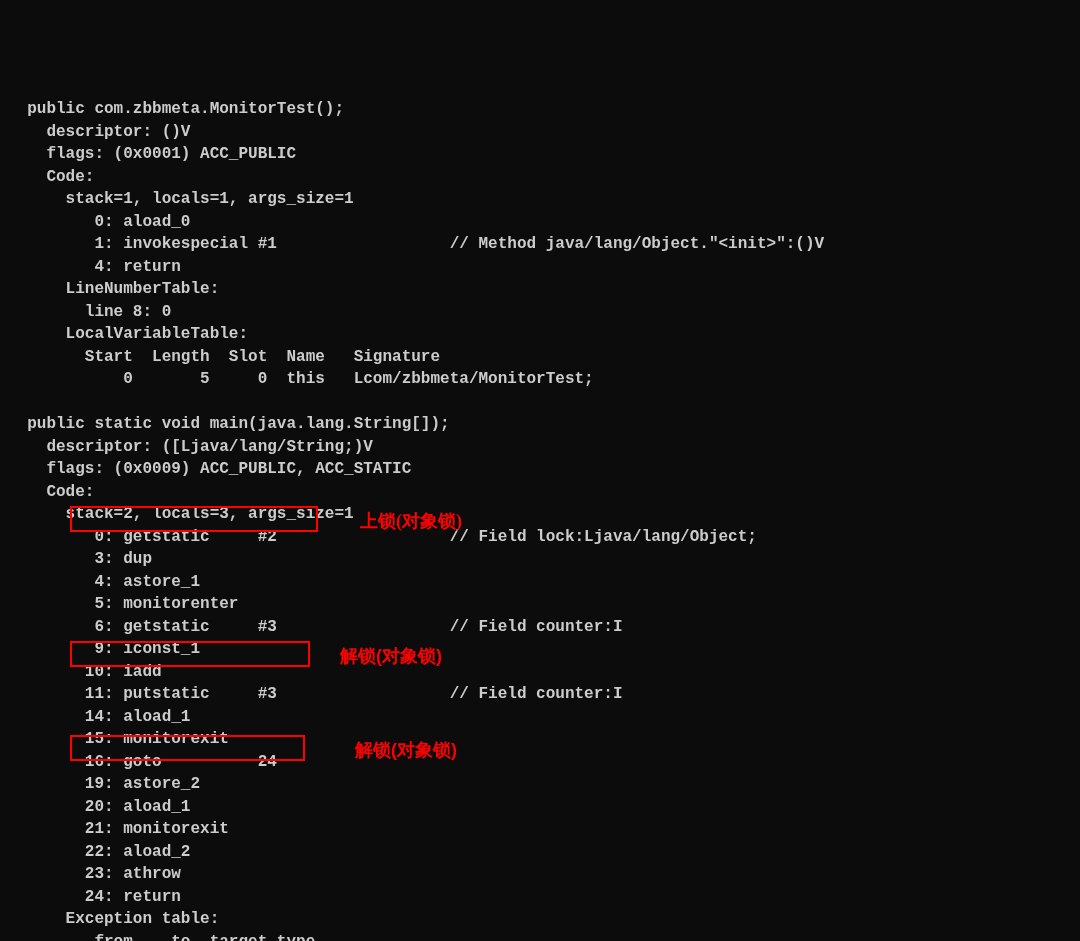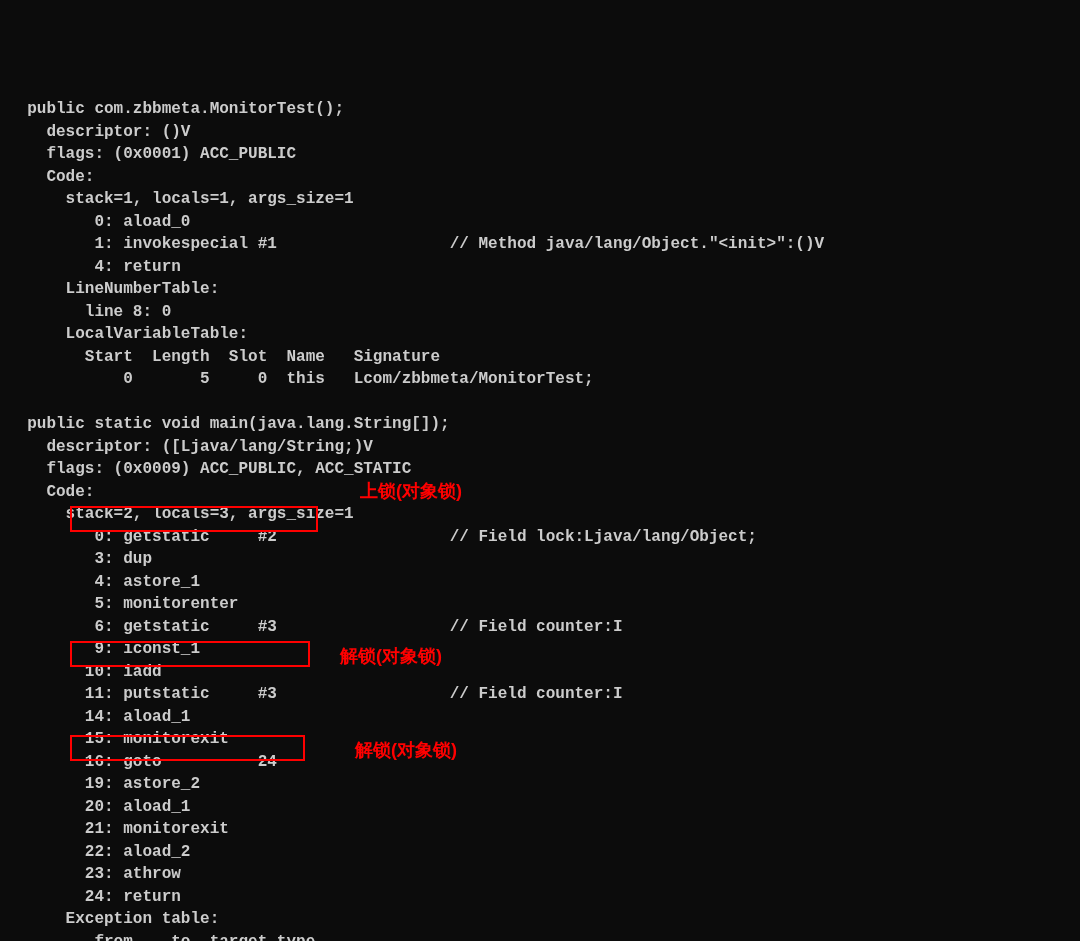--- a/index.html
+++ b/index.html
@@ -43,18 +43,18 @@
 <body>
 
 
 
 <div id="code-container"><div class="line">  public com.zbbmeta.MonitorTest();</div><div class="line">    descriptor: ()V</div><div class="line">    flags: (0x0001) ACC_PUBLIC</div><div class="line">    Code:</div><div class="line">      stack=1, locals=1, args_size=1</div><div class="line">         0: aload_0</div><div class="line">         1: invokespecial #1                  // Method java/lang/Object."&lt;init&gt;":()V</div><div class="line">         4: return</div><div class="line">      LineNumberTable:</div><div class="line">        line 8: 0</div><div class="line">      LocalVariableTable:</div><div class="line">        Start  Length  Slot  Name   Signature</div><div class="line">            0       5     0  this   Lcom/zbbmeta/MonitorTest;</div><div class="line">&nbsp;</div><div class="line">  public static void main(java.lang.String[]);</div><div class="line">    descriptor: ([Ljava/lang/String;)V</div><div class="line">    flags: (0x0009) ACC_PUBLIC, ACC_STATIC</div><div class="line">    Code:</div><div class="line">      stack=2, locals=3, args_size=1</div><div class="line">         0: getstatic     #2                  // Field lock:Ljava/lang/Object;</div><div class="line">         3: dup</div><div class="line">         4: astore_1</div><div class="line">         5: monitorenter</div><div class="line">         6: getstatic     #3                  // Field counter:I</div><div class="line">         9: iconst_1</div><div class="line">        10: iadd</div><div class="line">        11: putstatic     #3                  // Field counter:I</div><div class="line">        14: aload_1</div><div class="line">        15: monitorexit</div><div class="line">        16: goto          24</div><div class="line">        19: astore_2</div><div class="line">        20: aload_1</div><div class="line">        21: monitorexit</div><div class="line">        22: aload_2</div><div class="line">        23: athrow</div><div class="line">        24: return</div><div class="line">      Exception table:</div><div class="line">         from    to  target type</div></div>
 
 <div class="highlight-box" style="top: 506px; left: 70px; width: 248px; height: 26px;"></div>
 <div class="highlight-box" style="top: 641px; left: 70px; width: 240px; height: 26px;"></div>
 <div class="highlight-box" style="top: 735px; left: 70px; width: 235px; height: 26px;"></div>
 
-<div class="annotation" style="top: 480px; left: 360px;">上锁(对象锁)</div>
+<div class="annotation" style="top: 510px; left: 360px; font-family: Liberation Serif, serif;">上锁(对象锁)</div>
 <div class="annotation" style="top: 645px; left: 340px;">解锁(对象锁)</div>
 <div class="annotation" style="top: 739px; left: 355px;">解锁(对象锁)</div>
 
 
 
 
 </body></html>

